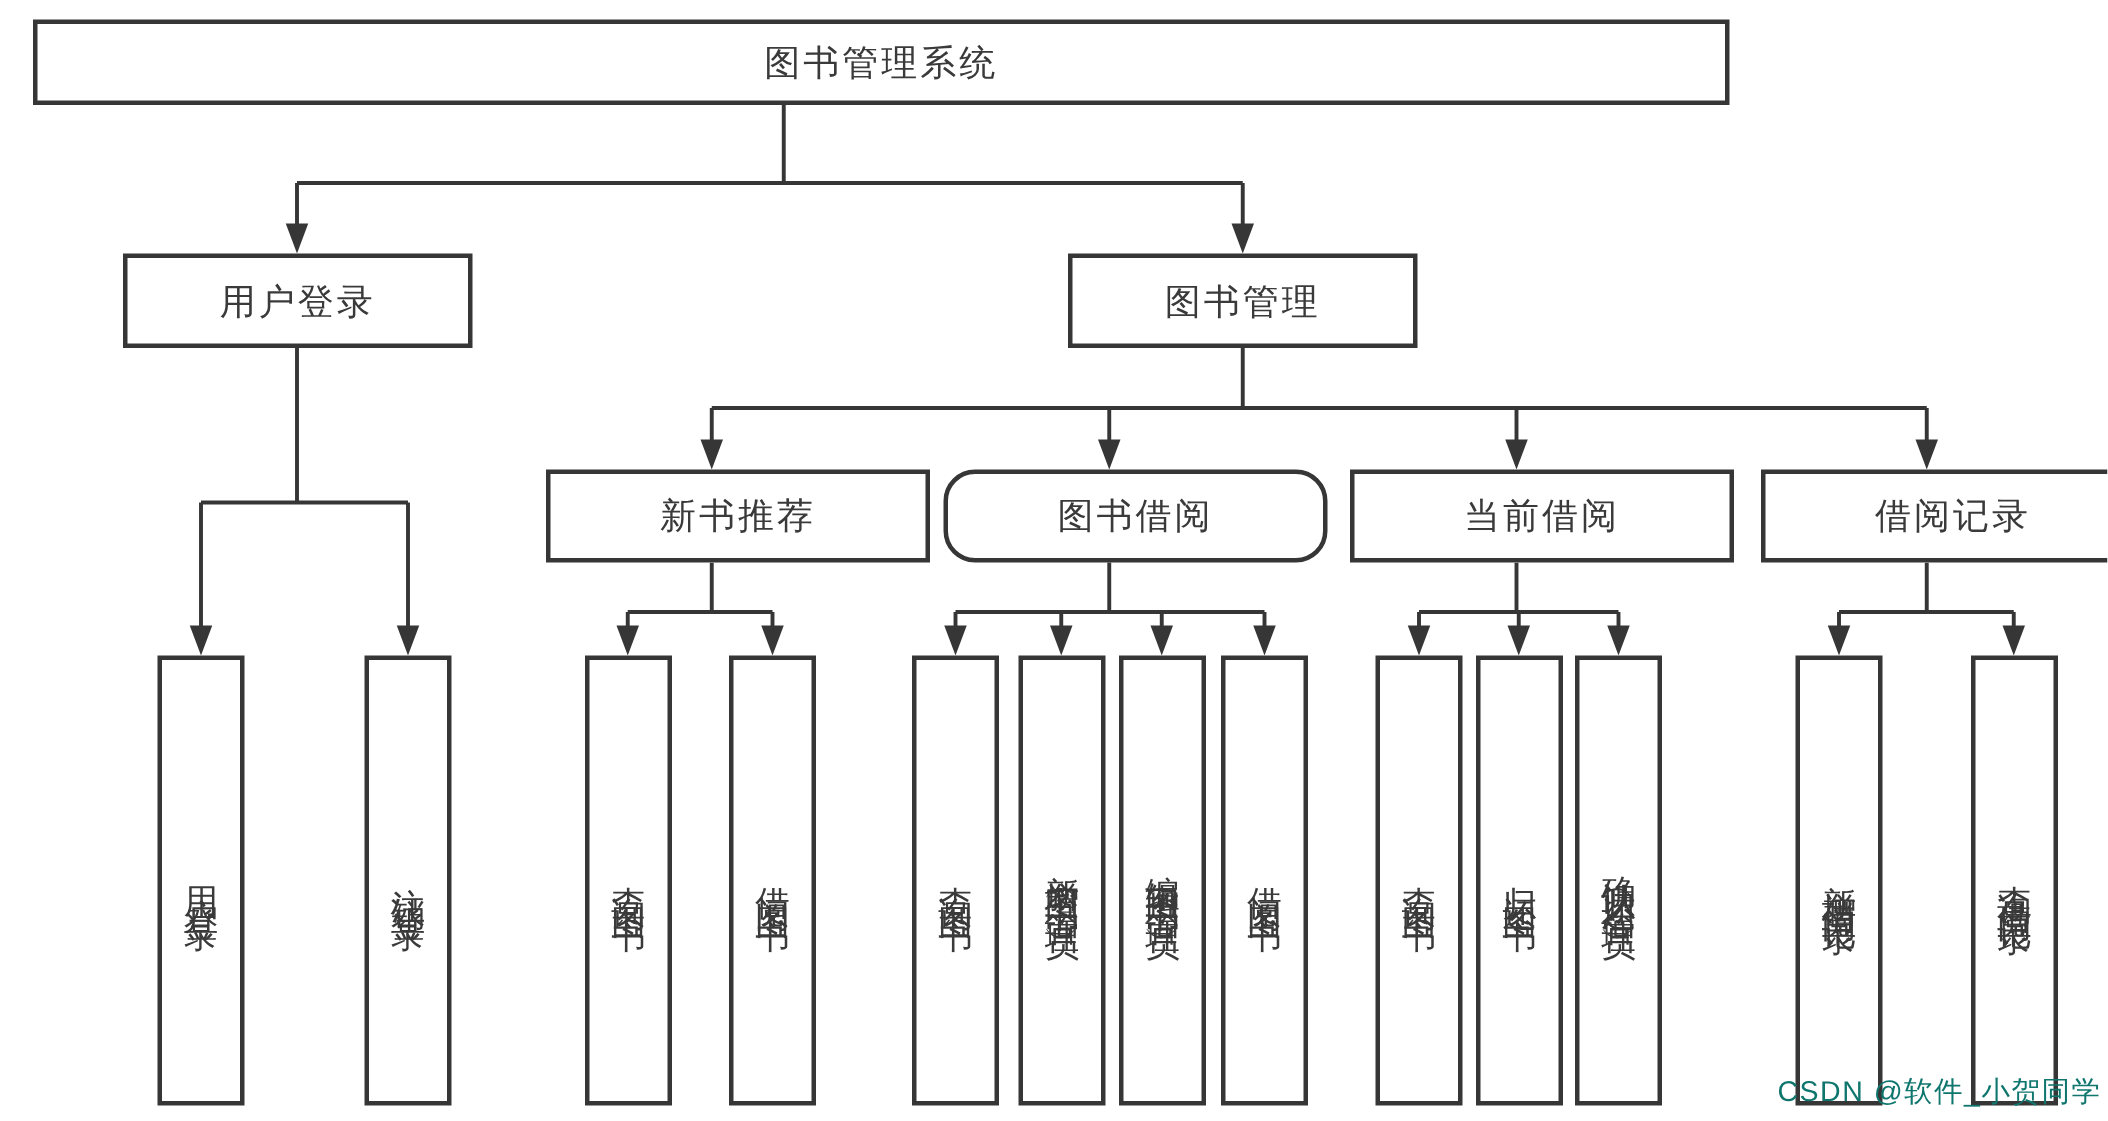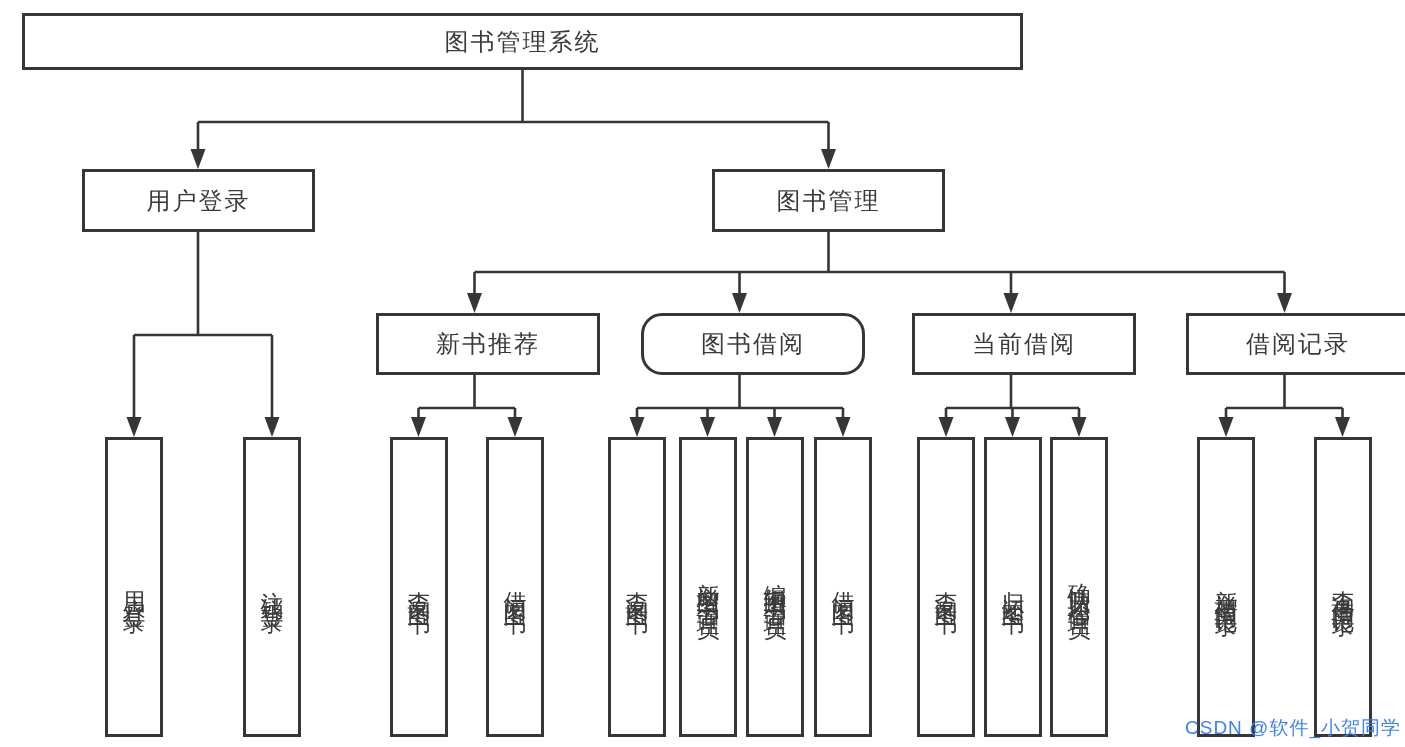--- a/index.html
+++ b/index.html
@@ -37,26 +37,26 @@
     writing-mode: vertical-rl;
     text-orientation: mixed;
     font-size: 23px;
     letter-spacing: 7px;
     color: #3a3a3a;
     line-height: 1;
   }
   .leaf.long .vlabel { letter-spacing: 5px; }
 
   
-  #n-root { left: 22px; top: 13px; width: 1001px; height: 57px; }
+  #n-root { left: 22px; top: 13px; width: 1131px; height: 57px; }
   
   #n-user-login { left: 82px;  top: 169px; width: 233px; height: 63px; }
   #n-book-mgmt  { left: 712px; top: 169px; width: 233px; height: 63px; }
   
-  .l3 { top: 313px; width: 224px; height: 62px; margin-left: 12px; }
+  .l3 { top: 313px; width: 256px; height: 62px; }
   #n-new-book   { left: 364px; }
   #n-borrow     { left: 629px; border-radius: 21px; }
   #n-current    { left: 900px; }
   #n-records    { left: 1174px; }
   
   .leaf { top: 437px; width: 58px; height: 300px; }
   #f-login      { left: 105px; }
   #f-logout     { left: 243px; }
   #f-nb-query   { left: 390px; }
   #f-nb-borrow  { left: 486px; }
@@ -69,21 +69,21 @@
   #f-cb-confirm { left: 1050px; }
   #f-rc-add     { left: 1197px; }
   #f-rc-query   { left: 1314px; }
 
   #watermark {
     position: absolute;
     left: 1185px;
     top: 715px;
     font-size: 19px;
     letter-spacing: 1px;
-    color: #3b82f6;
+    color: #0f766e;
     z-index: 5;
     white-space: nowrap;
   }
 </style>
 </head>
 <body>
 
 <div id="stage">
 
   <svg id="connectors" viewBox="0 0 1405 747" xmlns="http://www.w3.org/2000/svg">

